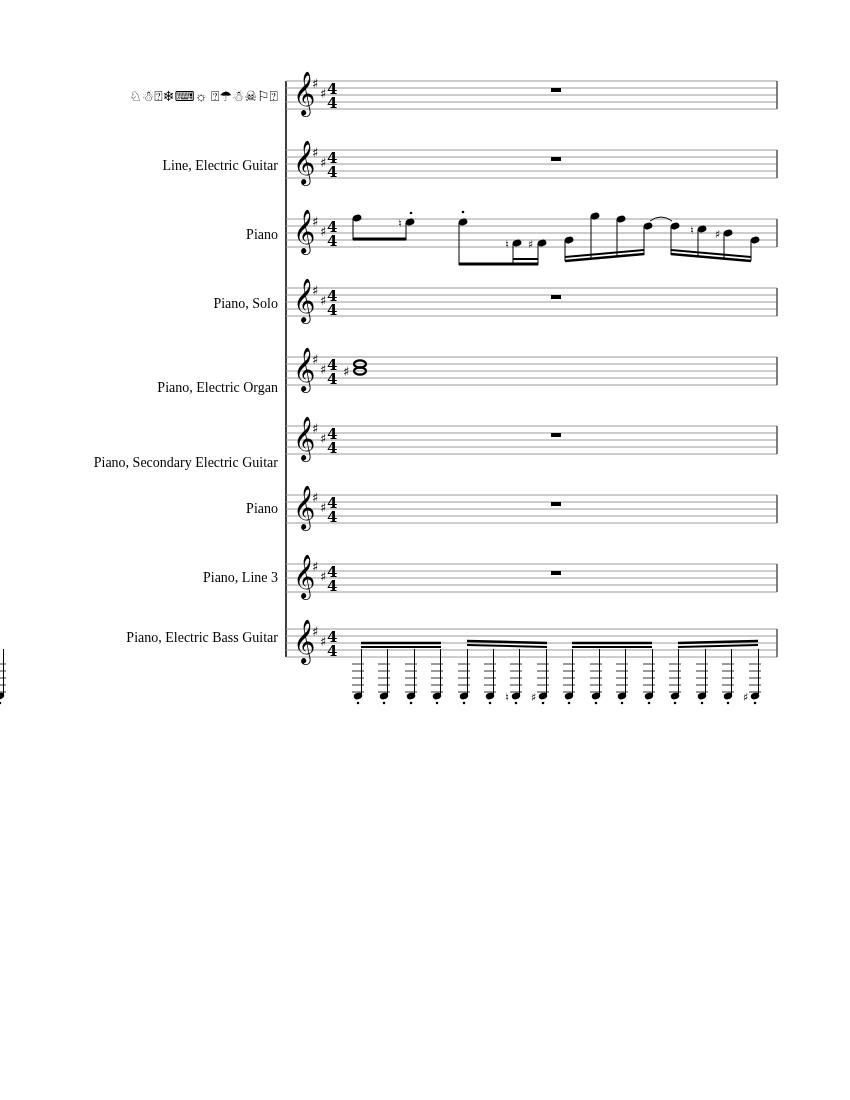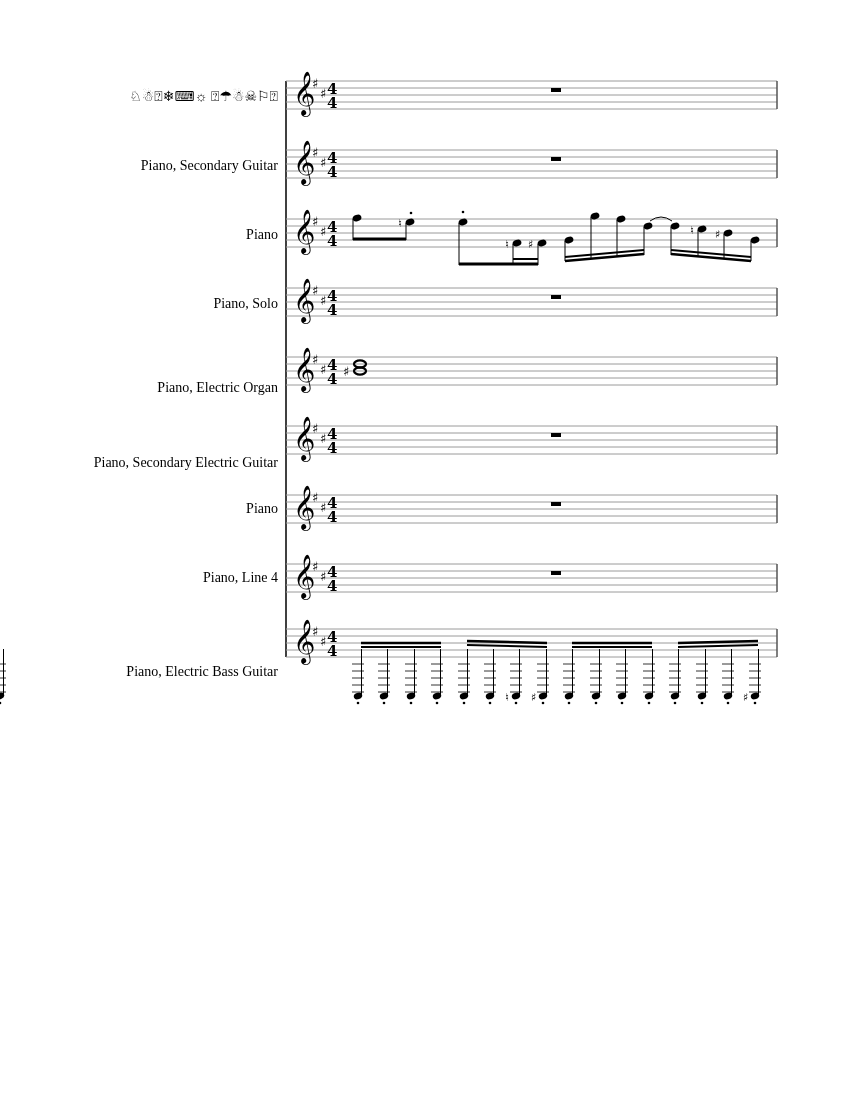--- a/index.html
+++ b/index.html
@@ -10,28 +10,28 @@
     white-space: nowrap; text-align: right; line-height: 16px;
   }
   svg { position: absolute; left: 0; top: 0; }
 </style>
 </head>
 <body>
 
 <div class="page">
 
   <div class="label" style="top:89px;">♘☃⍰❄⌨☼ ⍰☂☃☠⚐⍰</div>
-  <div class="label" style="top:158px;">Piano, Secondary Guitar</div>
+  <div class="label" style="top:158px;">Line, Electric Guitar</div>
   <div class="label" style="top:227px;">Piano</div>
   <div class="label" style="top:296px;">Piano, Solo</div>
   <div class="label" style="top:380px;">Piano, Electric Organ</div>
   <div class="label" style="top:455px;">Piano, Secondary Electric Guitar</div>
   <div class="label" style="top:501px;">Piano</div>
-  <div class="label" style="top:570px;">Piano, Line 4</div>
-  <div class="label" style="top:664px;">Piano, Electric Bass Guitar</div>
+  <div class="label" style="top:570px;">Piano, Line 3</div>
+  <div class="label" style="top:630px;">Piano, Electric Bass Guitar</div>
 
   <svg width="850" height="1100" viewBox="0 0 850 1100">
     <defs>
 
       <g id="staff">
         <line x1="286" y1="0" x2="777" y2="0" stroke="#9a9a9a" stroke-width="1"></line>
         <line x1="286" y1="7" x2="777" y2="7" stroke="#9a9a9a" stroke-width="1"></line>
         <line x1="286" y1="14" x2="777" y2="14" stroke="#9a9a9a" stroke-width="1"></line>
         <line x1="286" y1="21" x2="777" y2="21" stroke="#9a9a9a" stroke-width="1"></line>
         <line x1="286" y1="28" x2="777" y2="28" stroke="#9a9a9a" stroke-width="1"></line>

